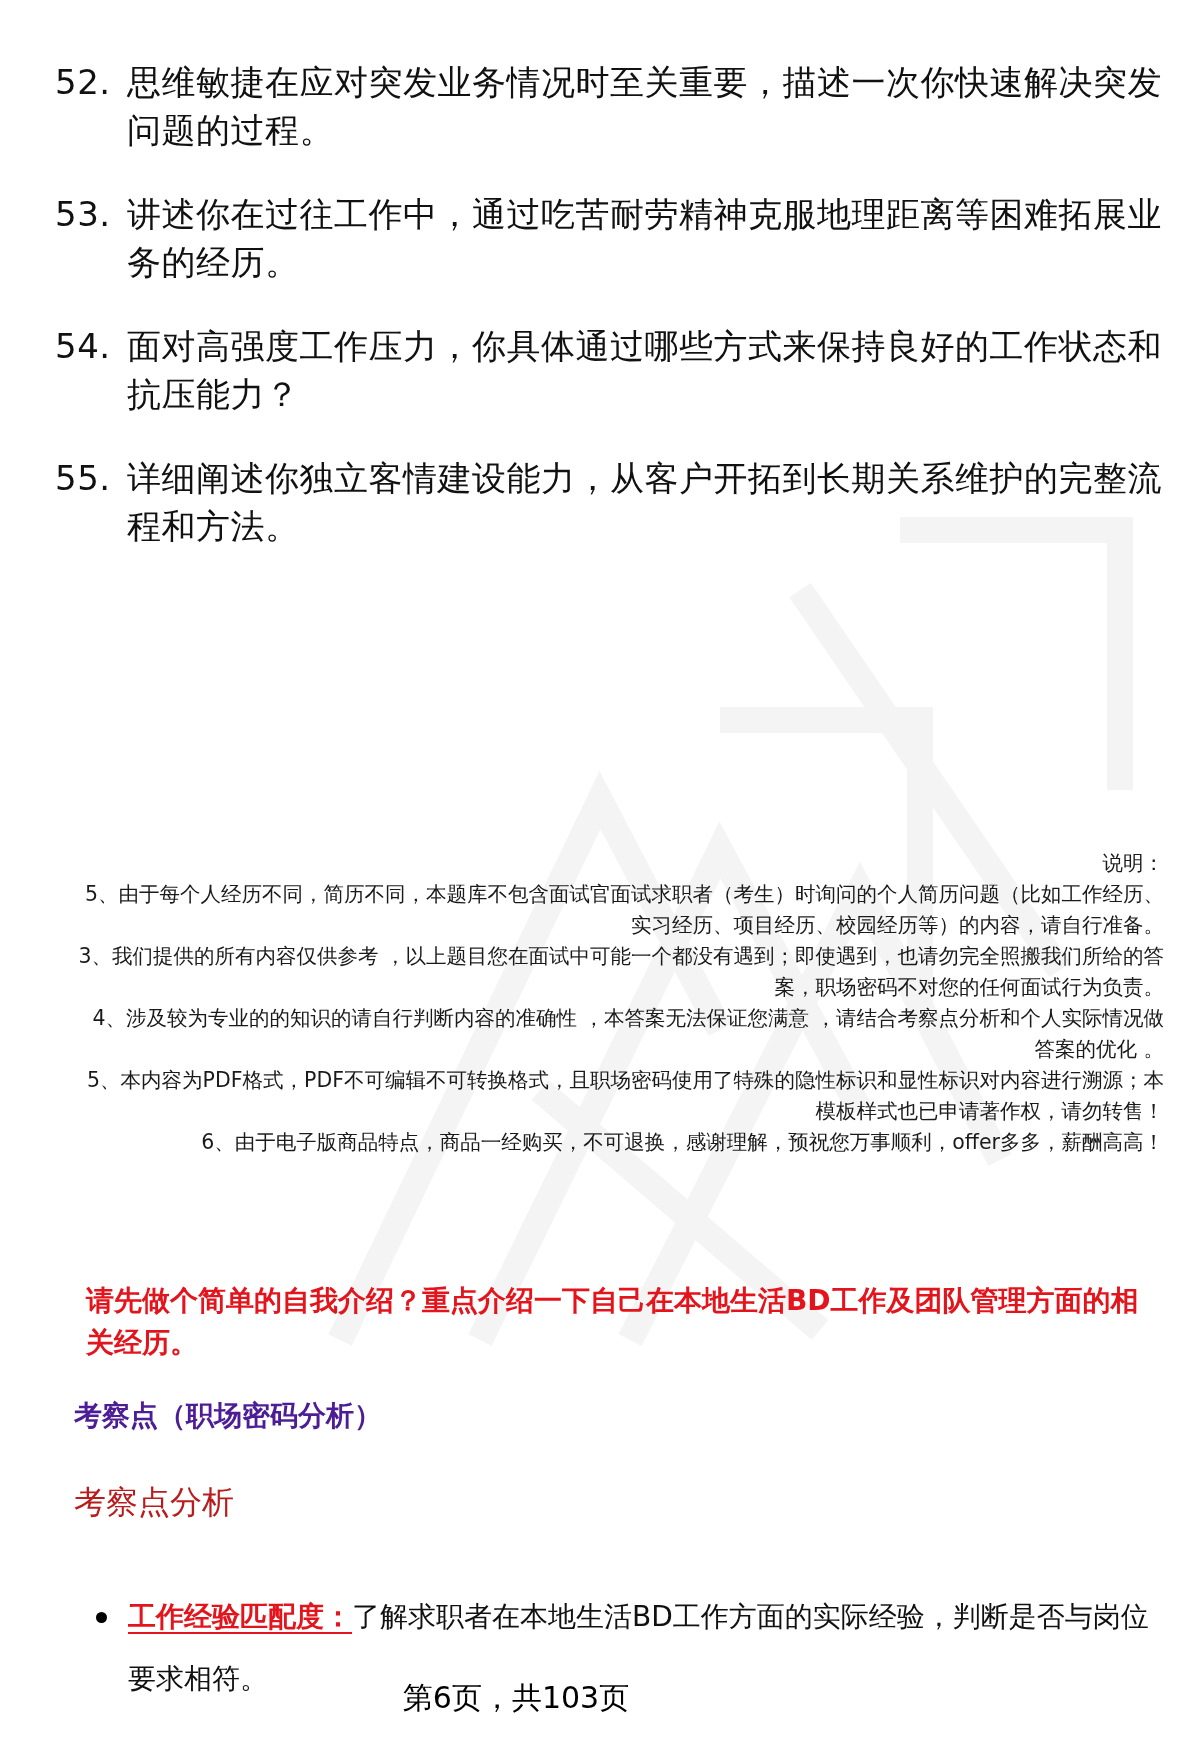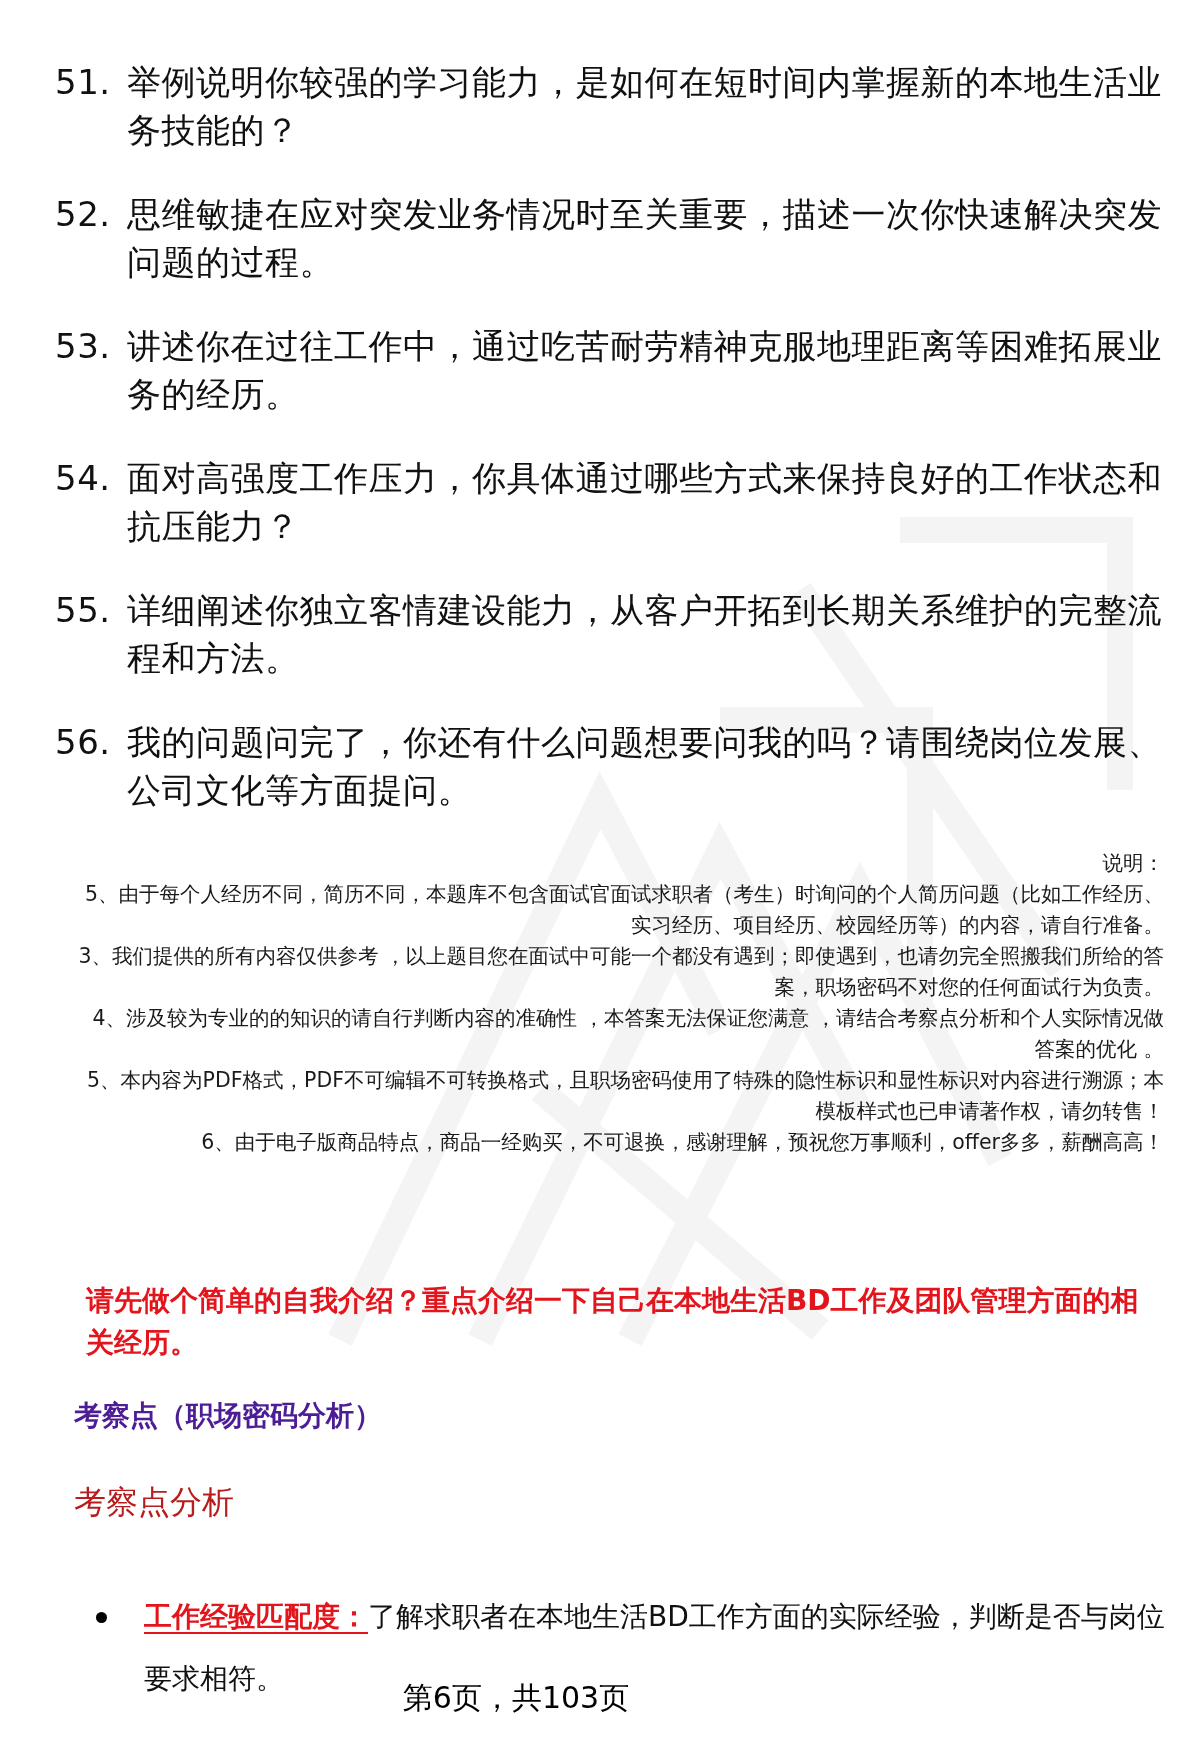--- a/index.html
+++ b/index.html
@@ -97,21 +97,21 @@
   .bullet-dot {
     position: absolute;
     left: 0;
     top: 26px;
     width: 11px;
     height: 11px;
     border-radius: 50%;
     background: #000000;
   }
   .bullet-body {
-    margin-left: 48px;
+    margin-left: 32px;
   }
   .bullet-key {
     color: #e3141b;
     font-weight: bold;
     text-decoration: underline;
     text-decoration-thickness: 2px;
     text-underline-offset: 6px;
   }
   .page-footer {
     position: absolute;
@@ -134,42 +134,34 @@
     <polyline points="330,870 560,420 700,690"></polyline>
     <polyline points="600,60 820,60 820,320"></polyline>
     <polyline points="420,250 620,250 620,540"></polyline>
     <line x1="500" y1="120" x2="760" y2="500"></line>
     <line x1="240" y1="620" x2="520" y2="860"></line>
   </g>
 </svg>
 
 <div class="questions">
   <div class="question">
-    <span class="num">51.</span>
-    <span class="text">举例说明你较强的学习能力，是如何在短时间内掌握新的本地生活业务技能的？</span>
-  </div>
-  <div class="question">
     <span class="num">52.</span>
     <span class="text">思维敏捷在应对突发业务情况时至关重要，描述一次你快速解决突发问题的过程。</span>
   </div>
   <div class="question">
     <span class="num">53.</span>
     <span class="text">讲述你在过往工作中，通过吃苦耐劳精神克服地理距离等困难拓展业务的经历。</span>
   </div>
   <div class="question">
     <span class="num">54.</span>
     <span class="text">面对高强度工作压力，你具体通过哪些方式来保持良好的工作状态和抗压能力？</span>
   </div>
   <div class="question">
     <span class="num">55.</span>
     <span class="text">详细阐述你独立客情建设能力，从客户开拓到长期关系维护的完整流程和方法。</span>
-  </div>
-  <div class="question">
-    <span class="num">56.</span>
-    <span class="text">我的问题问完了，你还有什么问题想要问我的吗？请围绕岗位发展、公司文化等方面提问。</span>
   </div>
 </div>
 
 <div class="notes">
   <p>说明：</p>
   <p>5、由于每个人经历不同，简历不同，本题库不包含面试官面试求职者（考生）时询问的个人简历问题（比如工作经历、实习经历、项目经历、校园经历等）的内容，请自行准备。</p>
   <p>3、我们提供的所有内容仅供参考 ，以上题目您在面试中可能一个都没有遇到；即使遇到，也请勿完全照搬我们所给的答案，职场密码不对您的任何面试行为负责。</p>
   <p>4、涉及较为专业的的知识的请自行判断内容的准确性 ，本答案无法保证您满意 ，请结合考察点分析和个人实际情况做答案的优化 。</p>
   <p>5、本内容为PDF格式，PDF不可编辑不可转换格式，且职场密码使用了特殊的隐性标识和显性标识对内容进行溯源；本模板样式也已申请著作权，请勿转售！</p>
   <p>6、由于电子版商品特点，商品一经购买，不可退换，感谢理解，预祝您万事顺利，offer多多，薪酬高高！</p>

